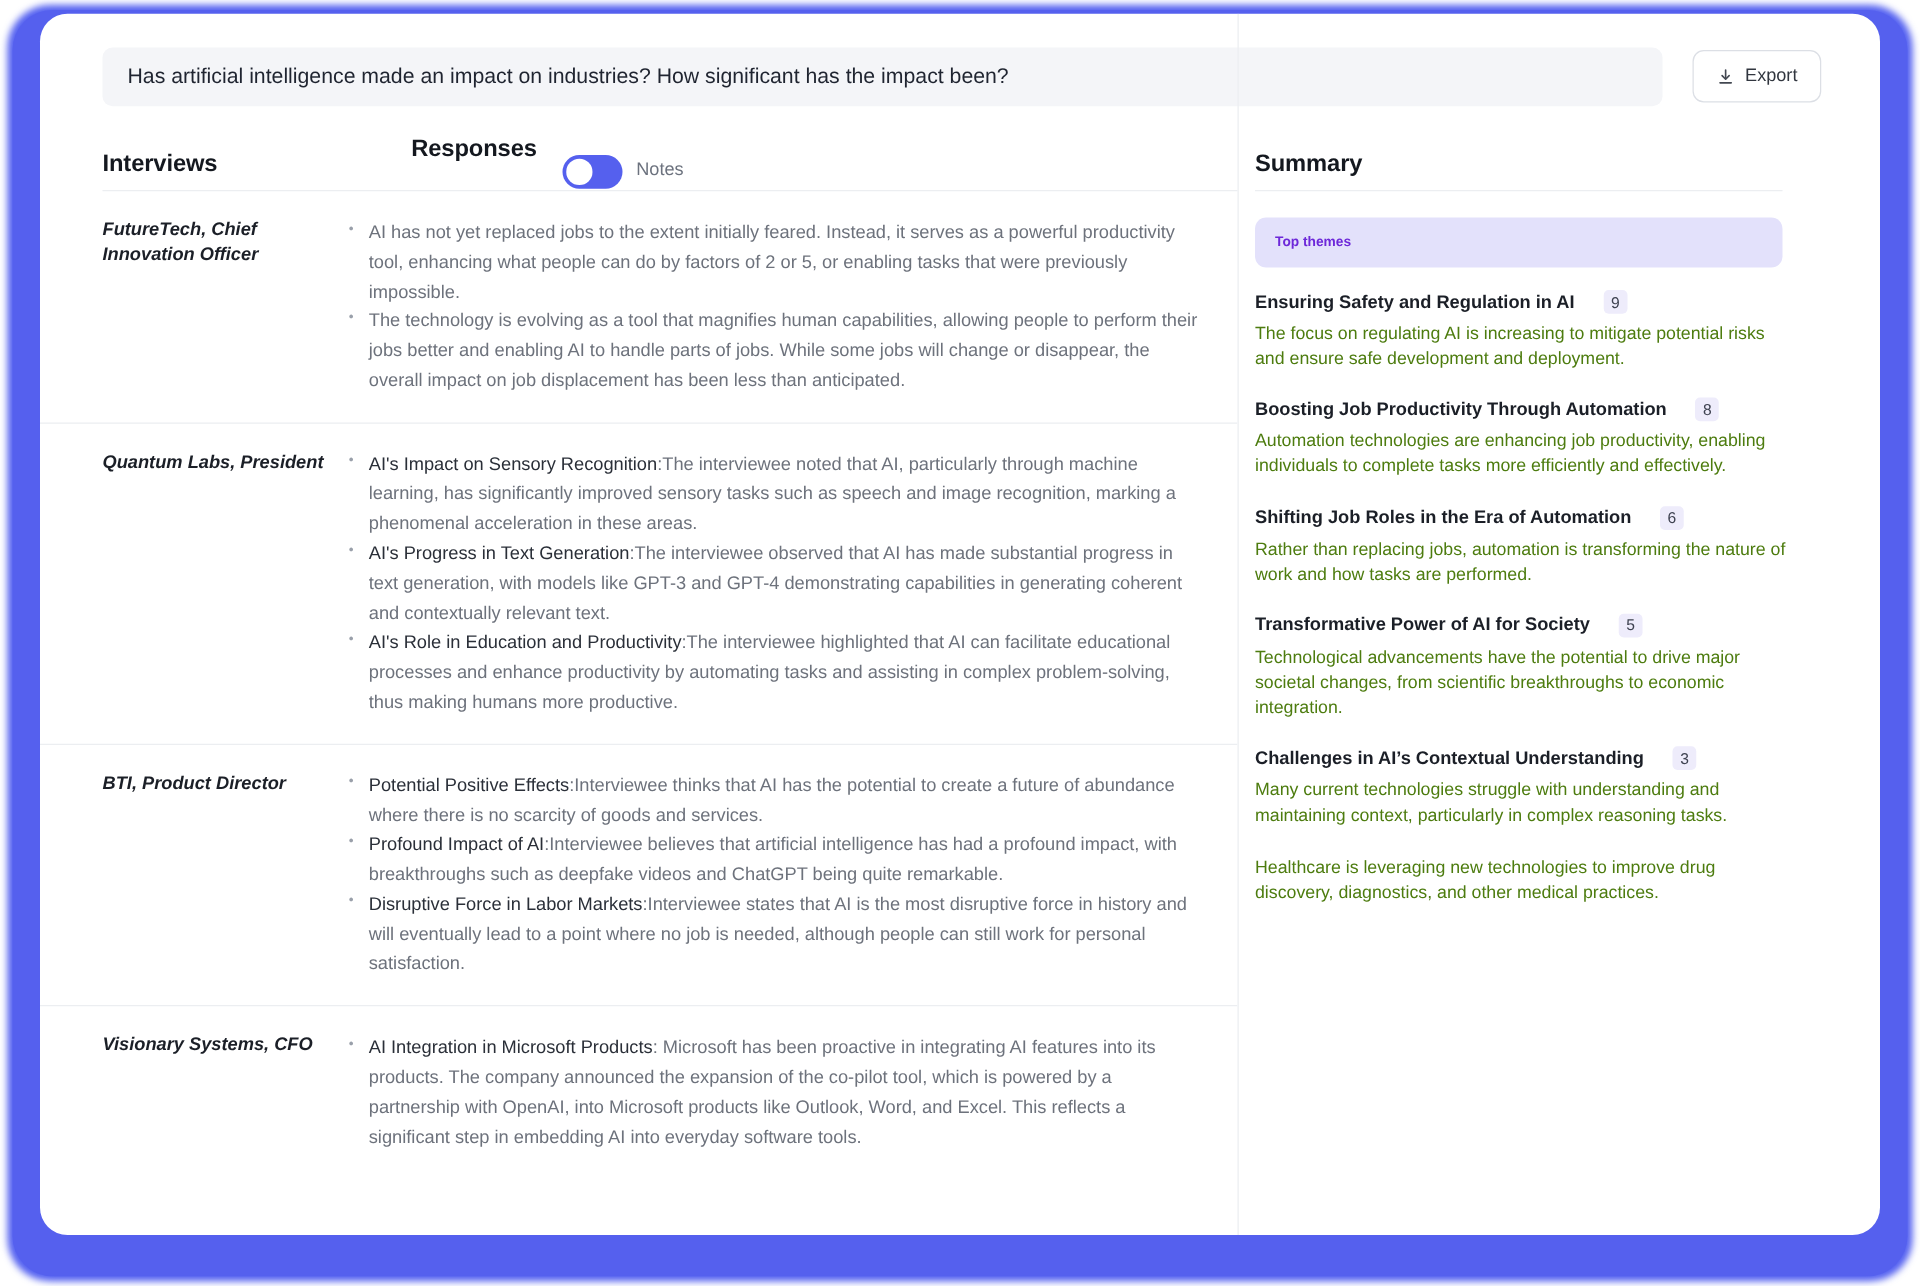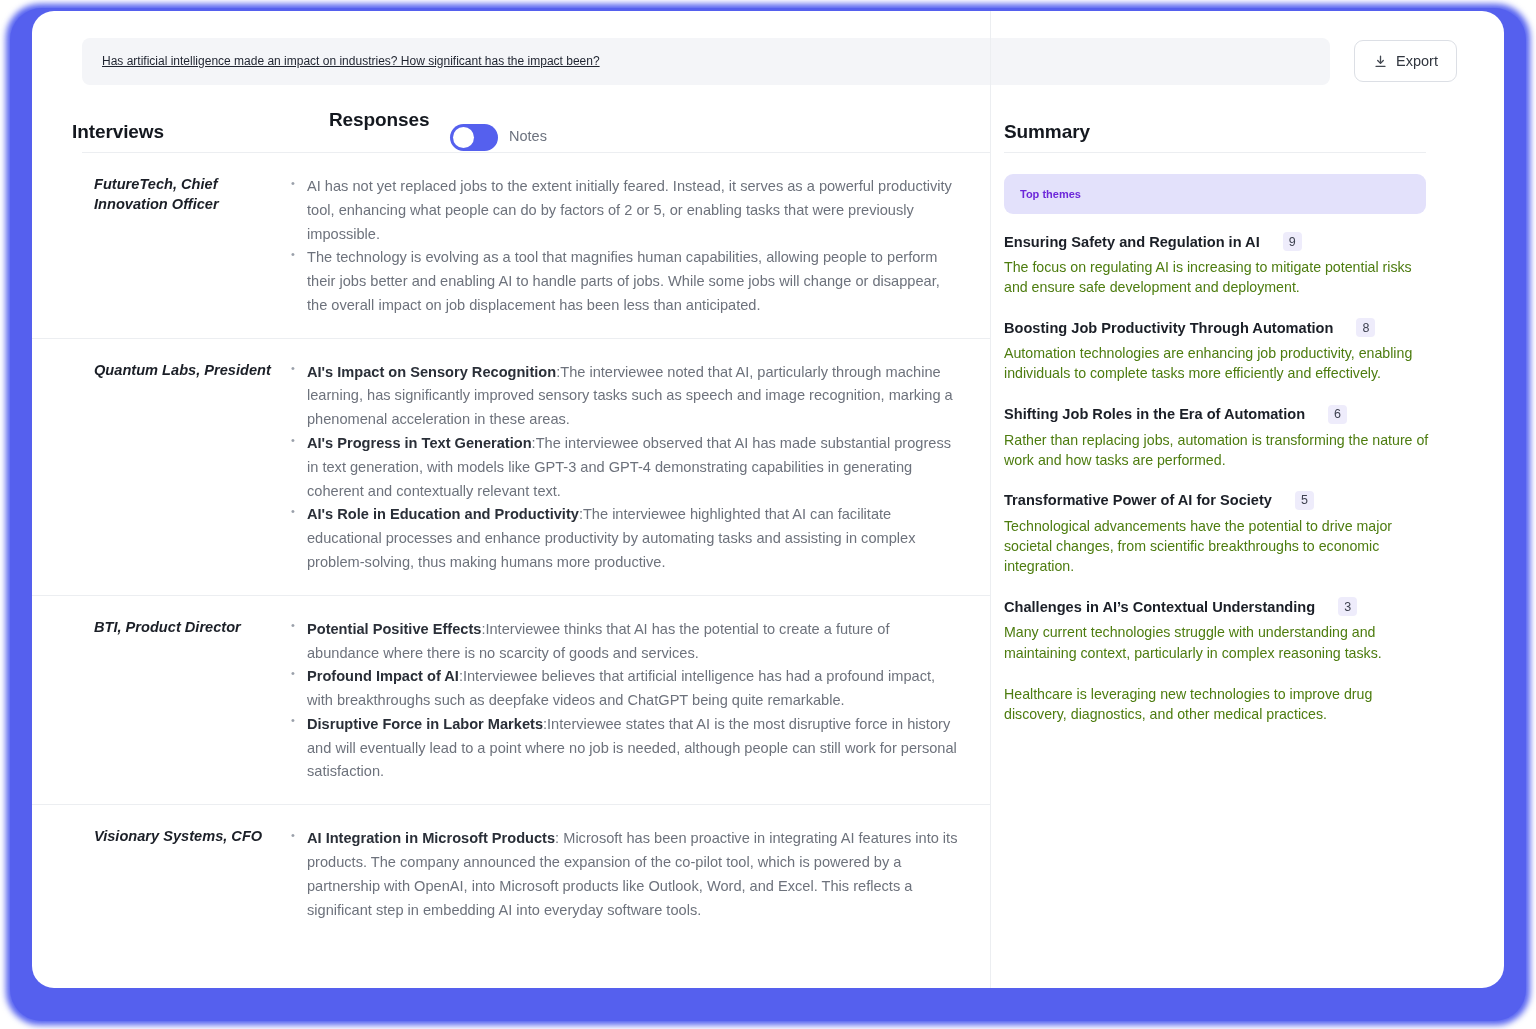--- a/index.html
+++ b/index.html
@@ -49,24 +49,23 @@
     position: absolute;
     left: 50px; top: 27px;
     width: 1248px; height: 47px;
     background: #f4f5f8;
     border-radius: 8px;
     display: flex;
     align-items: center;
     padding: 0 20px;
   }
   .question-text {
-    font-size: 12px;
+    font-size: 17px;
     color: #1f2430;
     line-height: 1.3;
-    text-decoration: underline;
   }
   .export-btn {
     position: absolute;
     left: 1322px; top: 29px;
     width: 103px; height: 42px;
     background: #ffffff;
     border: 1px solid #dcdfe5;
     border-radius: 9px;
     display: flex;
     align-items: center;
@@ -82,21 +81,21 @@
 
   
   .col-headers { position: absolute; left: 0; top: 86px; width: 1472px; height: 55px; }
   .col-title {
     position: absolute;
     font-size: 19px;
     font-weight: bold;
     color: #14181f;
     letter-spacing: -0.1px;
   }
-  #hdr-interviews { left: 40px; top: 24px; text-align: center; }
+  #hdr-interviews { left: 50px; top: 24px; text-align: center; }
   #hdr-responses  { left: 297px; top: 12px; }
   #hdr-summary    { left: 972px; top: 24px; }
 
   .toggle {
     position: absolute;
     left: 418px; top: 27px;
     width: 48px; height: 27px;
     background: #5560ee;
     border-radius: 14px;
     cursor: pointer;
@@ -141,21 +140,21 @@
   .left-pane {
     position: absolute;
     left: 0; top: 142px;
     width: 958px;
     height: 835px;
     overflow: hidden;
   }
   .irow {
     position: relative;
     display: flex;
-    padding: 22px 0 20px 12px;
+    padding: 22px 0 20px 0;
     border-bottom: 1px solid #eceef1;
   }
   .irow:last-child { border-bottom: none; }
   .iname {
     width: 247px;
     flex: 0 0 247px;
     padding-left: 50px;
     font-size: 14.6px;
     font-style: italic;
     font-weight: bold;
@@ -175,21 +174,21 @@
     margin-bottom: 0px;
   }
   .blt::before {
     content: "\2022";
     position: absolute;
     left: 0; top: -0.5px;
     font-size: 11px;
     color: #9aa0aa;
     line-height: 1.63;
   }
-  .blt b { color: #2a2f38; font-weight: bold; }
+  .blt b { color: #2a2f38; font-weight: normal; }
 
   
   .scroll-track {
     position: absolute;
     left: 975px; top: 142px;
     width: 6px; height: 835px;
   }
 
   
   .summary-pane {

